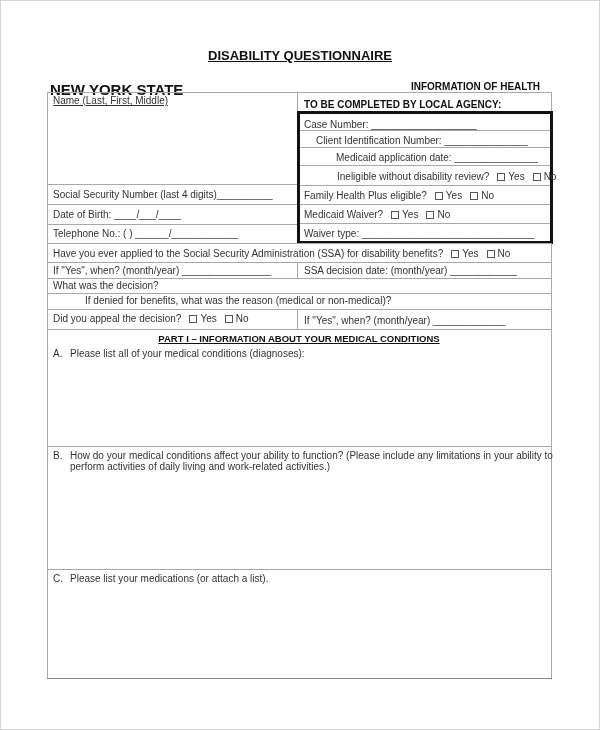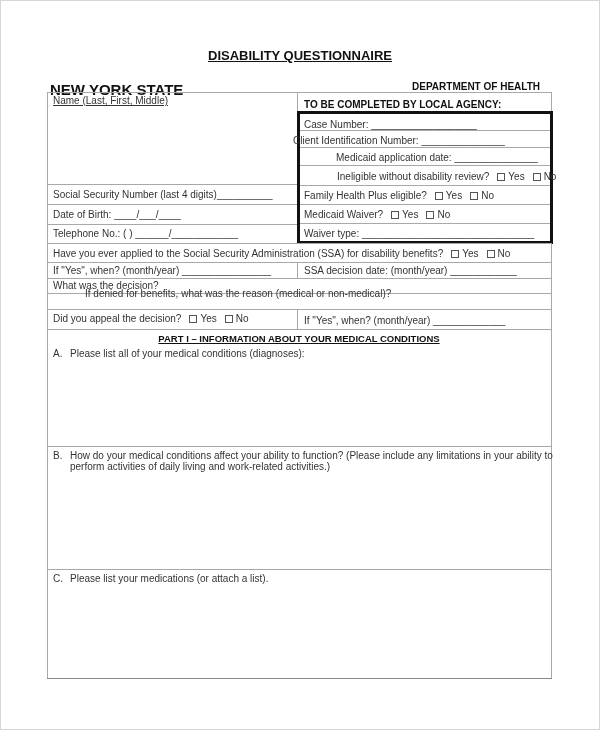--- a/index.html
+++ b/index.html
@@ -56,21 +56,21 @@
     background: transparent;
   }
 </style>
 </head>
 <body>
 
 <div class="page"></div>
 
 <div class="title">DISABILITY QUESTIONNAIRE</div>
 <div class="hdr-left">NEW YORK STATE</div>
-<div class="hdr-right">DEPARTMENT OF HEALTH</div>
+<div class="hdr-right">INFORMATION OF HEALTH</div>
 
 <div class="line-h" style="left:47px; top:92px; width:505px;"></div>
 <div class="line-v" style="left:47px; top:92px; height:587px;"></div>
 <div class="line-v" style="left:551px; top:92px; height:587px;"></div>
 <div class="line-h" style="left:47px; top:678px; width:505px; background:#888;"></div>
 
 <div class="line-v" style="left:297px; top:92px; height:151px;"></div>
 
 <div class="t u" style="left:53px; top:95px;">Name (Last, First, Middle)</div>
 <div class="area" style="top:108px; left:48px; width:248px; height:75px;"></div>
@@ -86,21 +86,21 @@
 
 <div class="box" style="left:297px; top:111px; width:256px; height:133px;"></div>
 <div class="line-h" style="left:300px; top:130px; width:250px;"></div>
 <div class="line-h" style="left:300px; top:147px; width:250px;"></div>
 <div class="line-h" style="left:300px; top:165px; width:250px;"></div>
 <div class="line-h" style="left:300px; top:185px; width:250px;"></div>
 <div class="line-h" style="left:300px; top:204px; width:250px;"></div>
 <div class="line-h" style="left:300px; top:223px; width:250px;"></div>
 
 <div class="t" style="left:304px; top:119px;">Case Number:  ___________________</div>
-<div class="t" style="left:293px; top:135px;text-align:right;">Client Identification Number:  _______________</div>
+<div class="t" style="left:316px; top:135px;text-align:right;">Client Identification Number:  _______________</div>
 <div class="t" style="left:304px; top:152px;padding-left:32px;">Medicaid application date:  _______________</div>
 <div class="t" style="left:304px; top:171px;padding-left:33px;">
   <span>Ineligible without disability review?</span><span class="cb"></span><span>Yes</span><span class="cb"></span><span>No</span>
 </div>
 <div class="t" style="left:304px; top:190px;">
   <span>Family Health Plus eligible?</span><span class="cb"></span><span>Yes</span><span class="cb"></span><span>No</span>
 </div>
 <div class="t" style="left:304px; top:209px;">
   <span>Medicaid Waiver?</span><span class="cb"></span><span>Yes</span><span class="cb"></span><span>No</span>
 </div>
@@ -110,21 +110,21 @@
 <div class="t" style="left:53px; top:248px;">
   <span>Have you ever applied to the Social Security Administration (SSA) for disability benefits?</span><span class="cb"></span><span>Yes</span><span class="cb"></span><span>No</span>
 </div>
 <div class="line-h" style="left:47px; top:262px; width:505px;"></div>
 <div class="line-v" style="left:297px; top:262px; height:16px;"></div>
 <div class="t" style="left:53px; top:265px;">If "Yes", when?  (month/year)  ________________</div>
 <div class="t" style="left:304px; top:265px;">SSA decision date:  (month/year)  ____________</div>
 <div class="line-h" style="left:47px; top:278px; width:505px;"></div>
 <div class="t" style="left:53px; top:280px;">What was the decision?</div>
 <div class="line-h" style="left:47px; top:293px; width:505px;"></div>
-<div class="t" style="left:53px; top:288px;padding-left:32px;">If denied for benefits, what was the reason (medical or non-medical)?</div>
+<div class="t" style="left:53px; top:295px;padding-left:32px;">If denied for benefits, what was the reason (medical or non-medical)?</div>
 <div class="line-h" style="left:47px; top:309px; width:505px;"></div>
 <div class="line-v" style="left:297px; top:309px; height:20px;"></div>
 <div class="t" style="left:53px; top:313px;">
   <span>Did you appeal the decision?</span><span class="cb"></span><span>Yes</span><span class="cb"></span><span>No</span>
 </div>
 <div class="t" style="left:304px; top:315px;">If "Yes", when?  (month/year)  _____________</div>
 <div class="line-h" style="left:47px; top:329px; width:505px;"></div>
 
 <div class="part">PART I – INFORMATION ABOUT YOUR MEDICAL CONDITIONS</div>
 

